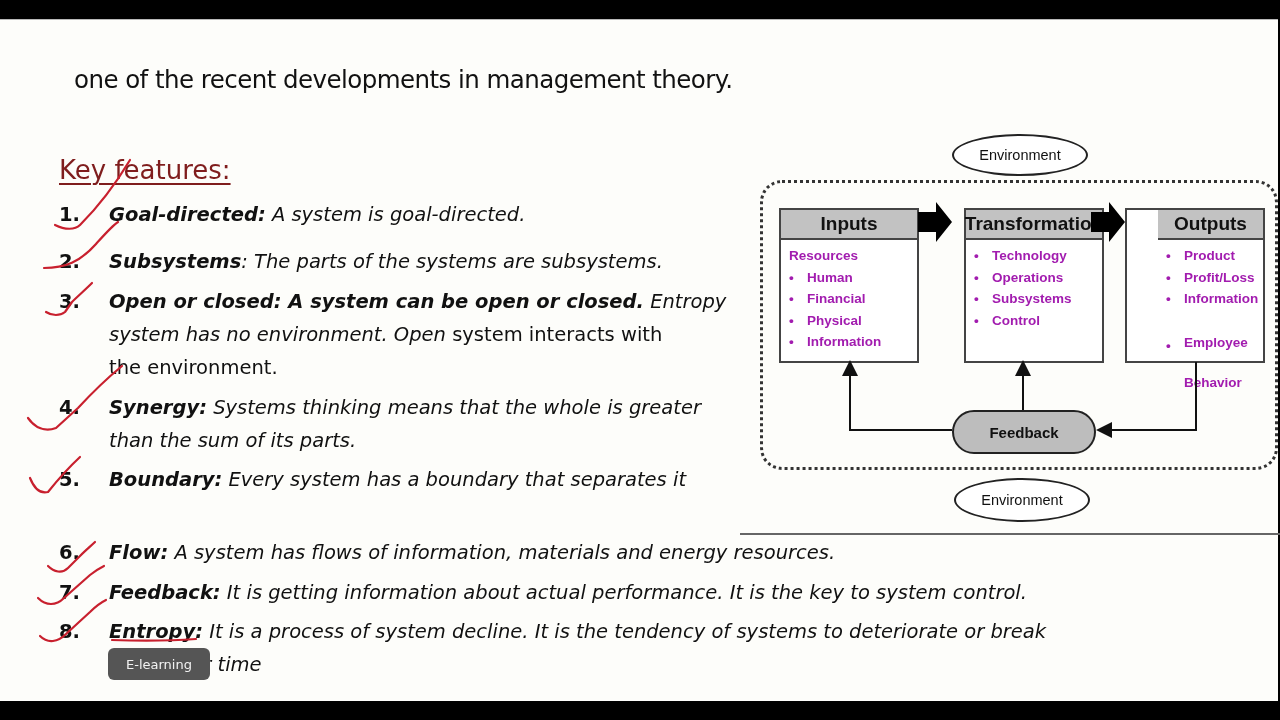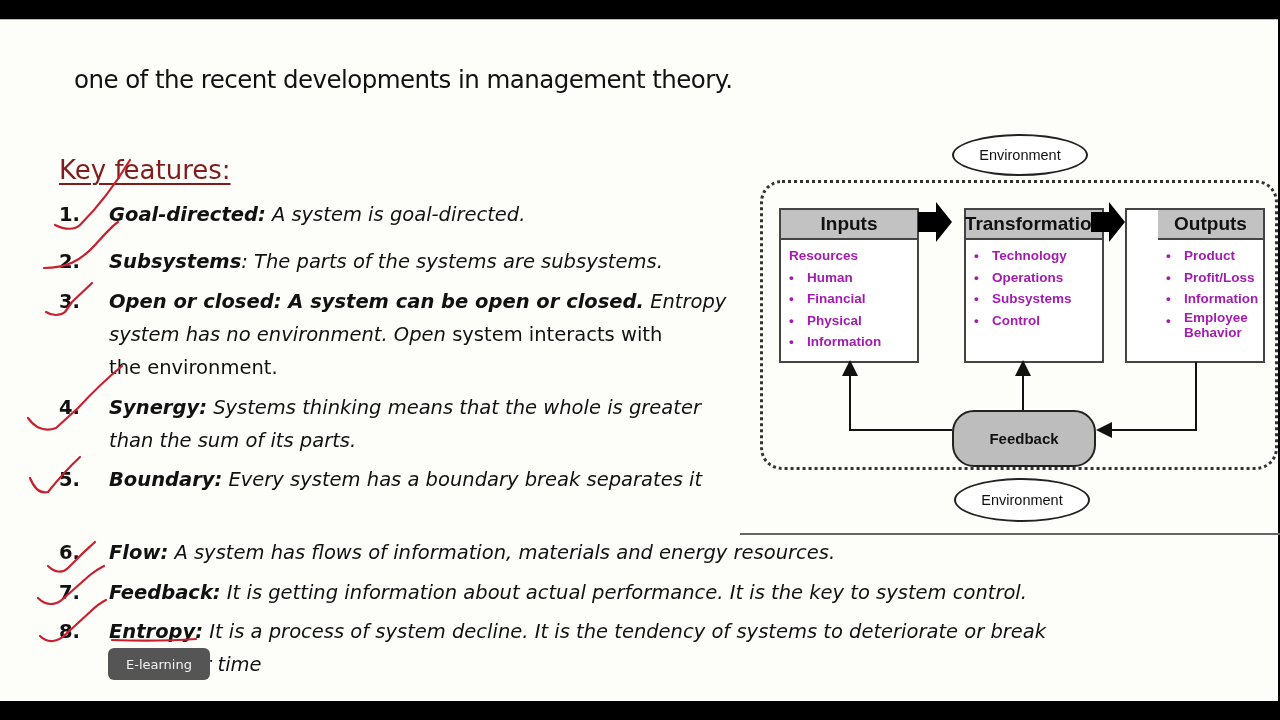--- a/index.html
+++ b/index.html
@@ -47,24 +47,24 @@
     border: 2px solid #444; box-sizing: border-box;
   }
   .box .hd {
     background: #c2c2c2; border-bottom: 2px solid #444; height: 28px; display: flex;
     align-items: center; justify-content: center; font-weight: bold; font-size: 19px; color: #111; text-align: right;
   }
   .box ul { list-style: none; margin: 0; padding: 5px 0 0 6px; font-weight: bold; font-size: 13.5px; color: #a21caf; }
   .box li { line-height: 21.5px; position: relative; padding-left: 20px; }
   .box li.bul::before { content: "•"; position: absolute; left: 2px; }
   .box li.plain { padding-left: 2px; }
-  .box li .wrap { display: block; line-height: 15px; }
+  .box li .wrap { display: block; line-height: 15px; margin-top: 25px; }
   .arrow { position: absolute; top: 182px; width: 34px; height: 40px; }
   .feedback {
-    position: absolute; left: 952px; top: 390px; width: 144px; height: 57px; background: #bdbdbd;
+    position: absolute; left: 952px; top: 390px; width: 144px; height: 44px; background: #bdbdbd;
     border: 2px solid #222; border-radius: 22px; display: flex; align-items: center; justify-content: center;
     font-weight: bold; font-size: 15px; color: #111; box-sizing: border-box;
   }
   .lines { position: absolute; left: 0; top: 0; width: 1280px; height: 720px; pointer-events: none; }
   .rule { position: absolute; left: 740px; top: 513px; width: 540px; height: 2px; background: #666; }
   .badge {
     position: absolute; left: 108px; top: 628px; width: 102px; height: 32px; background: #555;
     border-radius: 6px; color: #f2f2f2; font-size: 13px; display: flex; align-items: center; justify-content: center;
     font-family: "DejaVu Sans", sans-serif;
   }
@@ -93,21 +93,21 @@
     <span> system has no environment. Open</span><span class="up"> system interacts with</span><br>
     <span class="up">the environment.</span>
   </div>
 
   <div class="feat" style="left:109px; top:371px;">
     <span class="num">4.</span><b>Synergy:</b><span> Systems thinking means that the whole is greater</span><br>
     <span>than the sum of its parts.</span>
   </div>
 
   <div class="feat" style="left:109px; top:443px;">
-    <span class="num">5.</span><b>Boundary:</b><span> Every system has a boundary break separates it</span><br>
+    <span class="num">5.</span><b>Boundary:</b><span> Every system has a boundary that separates it</span><br>
   </div>
 
   <div class="feat" style="left:109px; top:516px;">
     <span class="num">6.</span><b>Flow:</b><span> A system has flows of information, materials and energy resources.</span>
   </div>
 
   <div class="feat" style="left:109px; top:556px;">
     <span class="num">7.</span><b>Feedback:</b><span> It is getting information about actual performance.  It is the key to system control.</span>
   </div>
 

